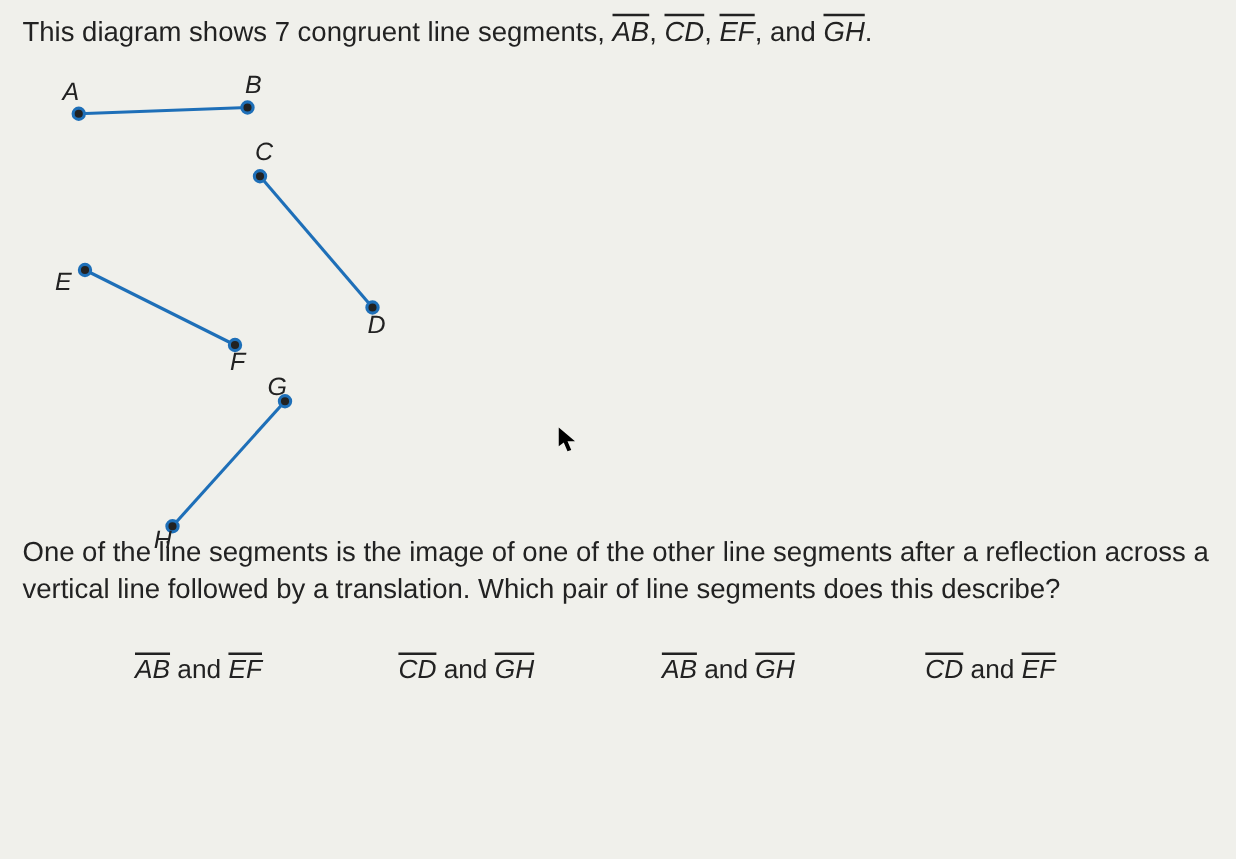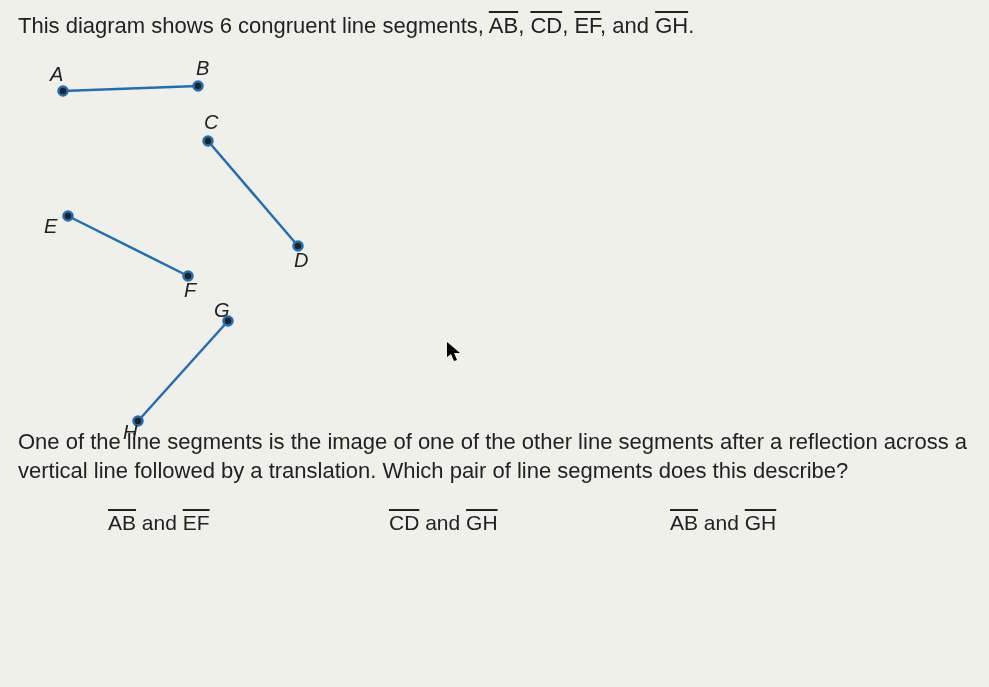--- a/index.html
+++ b/index.html
@@ -13,20 +13,21 @@
     overflow: hidden;
   }
   .page {
     padding: 12px 18px 18px 18px;
     box-sizing: border-box;
     width: 100%;
     height: 100%;
   }
   .overline {
     text-decoration: overline;
+    font-style: italic;
     text-align: center;
   }
   .prompt {
     font-size: 22px;
     line-height: 1.3;
   }
   .diagram-wrap {
     position: relative;
     width: 380px;
     height: 370px;
@@ -38,23 +39,23 @@
     font-style: italic;
     font-size: 20px;
     font-weight: 500;
   }
   .question {
     font-size: 22px;
     line-height: 1.35;
     margin-top: 6px;
   }
   .answers {
-    margin-top: 25px;
+    margin-top: 38px;
     display: grid;
-    grid-template-columns: repeat(3, 1fr);
+    grid-template-columns: repeat(4, 1fr);
     grid-template-rows: repeat(2, auto);
     row-gap: 44px;
     column-gap: 40px;
     padding: 0 60px 0 90px;
   }
   .answer {
     font-size: 21px;
     cursor: pointer;
     display: inline-block;
   }
@@ -65,21 +66,21 @@
   }
   .cursor svg { display: block; }
   svg { display: block; }
 </style>
 </head>
 <body>
 
 <div class="page">
 
   <div class="prompt">
-    <span>This diagram shows 6 congruent line segments, </span><span class="overline">AB</span><span>, </span><span class="overline">CD</span><span>, </span><span class="overline">EF</span><span>, and </span><span class="overline">GH</span><span>.</span>
+    <span>This diagram shows 7 congruent line segments, </span><span class="overline">AB</span><span>, </span><span class="overline">CD</span><span>, </span><span class="overline">EF</span><span>, and </span><span class="overline">GH</span><span>.</span>
   </div>
 
   <div class="diagram-wrap">
     <svg width="380" height="380">
       <g stroke="#1e6fb8" stroke-width="2.5" fill="#222">
 
         <line x1="25" y1="40" x2="160" y2="35"></line>
         <circle cx="25" cy="40" r="4.5"></circle>
         <circle cx="160" cy="35" r="4.5"></circle>
 
@@ -123,15 +124,20 @@
     <div class="answer">
       <span class="overline">CD</span>
       <span>and</span>
       <span class="overline">GH</span>
     </div>
     <div class="answer">
       <span class="overline">AB</span>
       <span>and</span>
       <span class="overline">GH</span>
     </div>
+    <div class="answer">
+      <span class="overline">CD</span>
+      <span>and</span>
+      <span class="overline">EF</span>
+    </div>
   </div>
 
 </div>
 
 </body></html>

